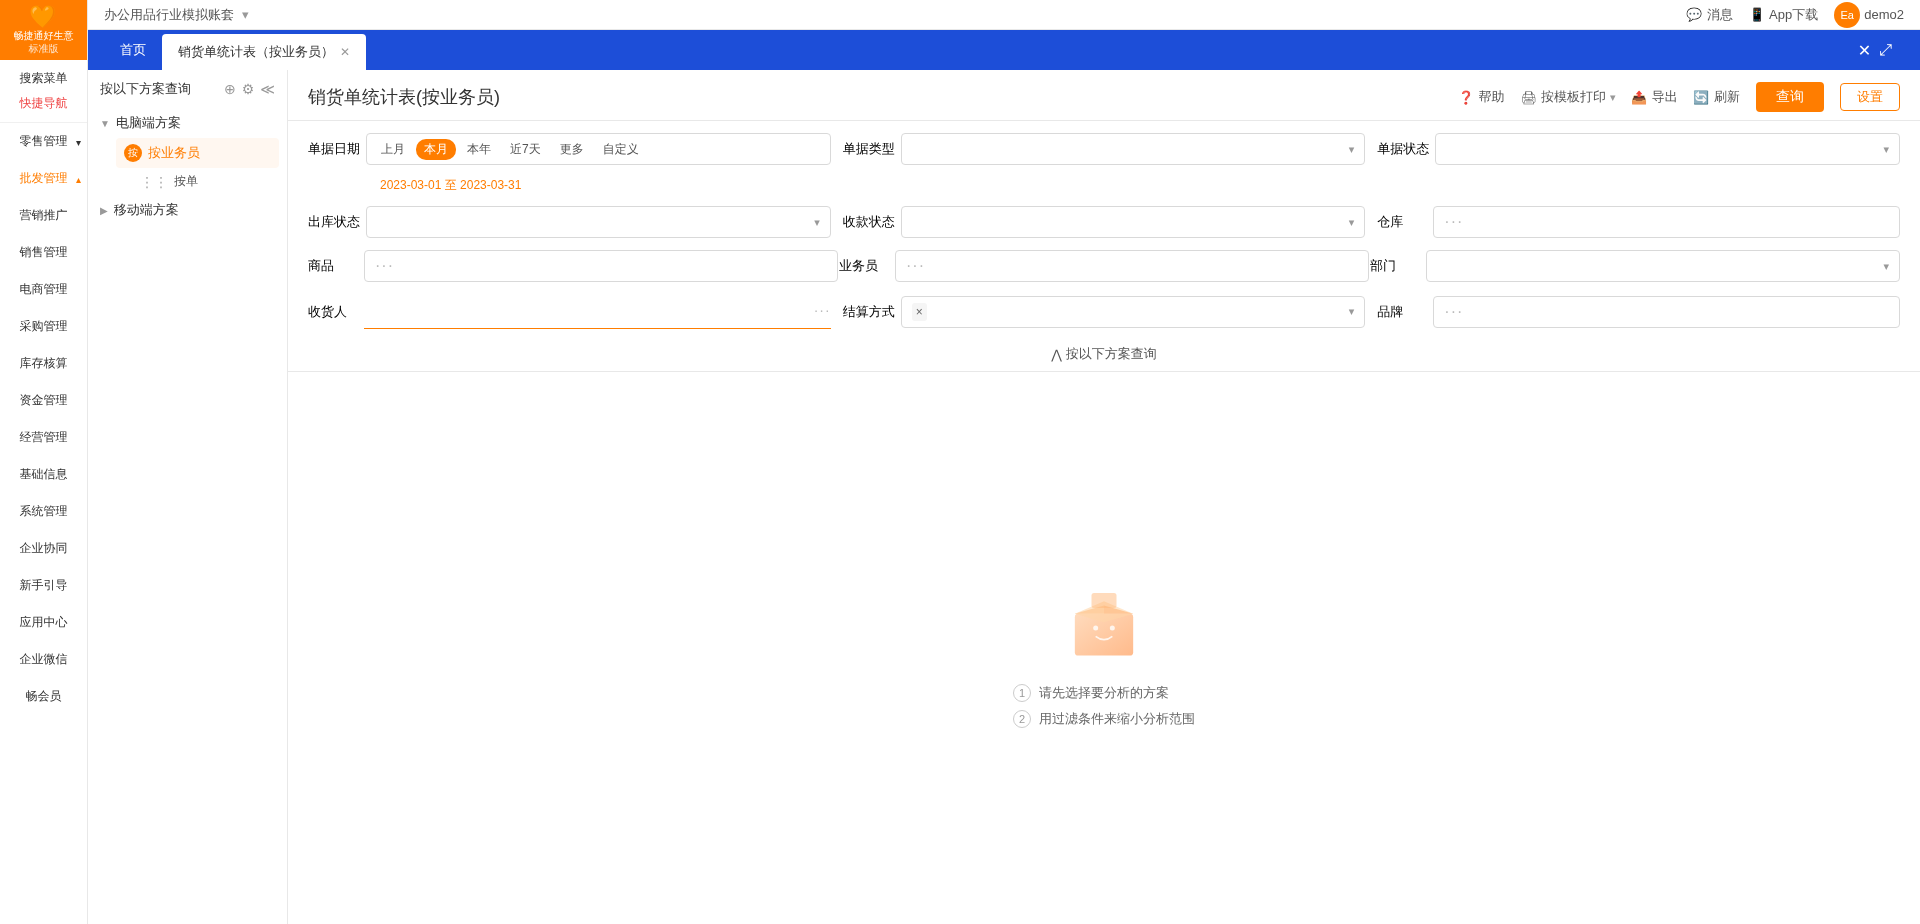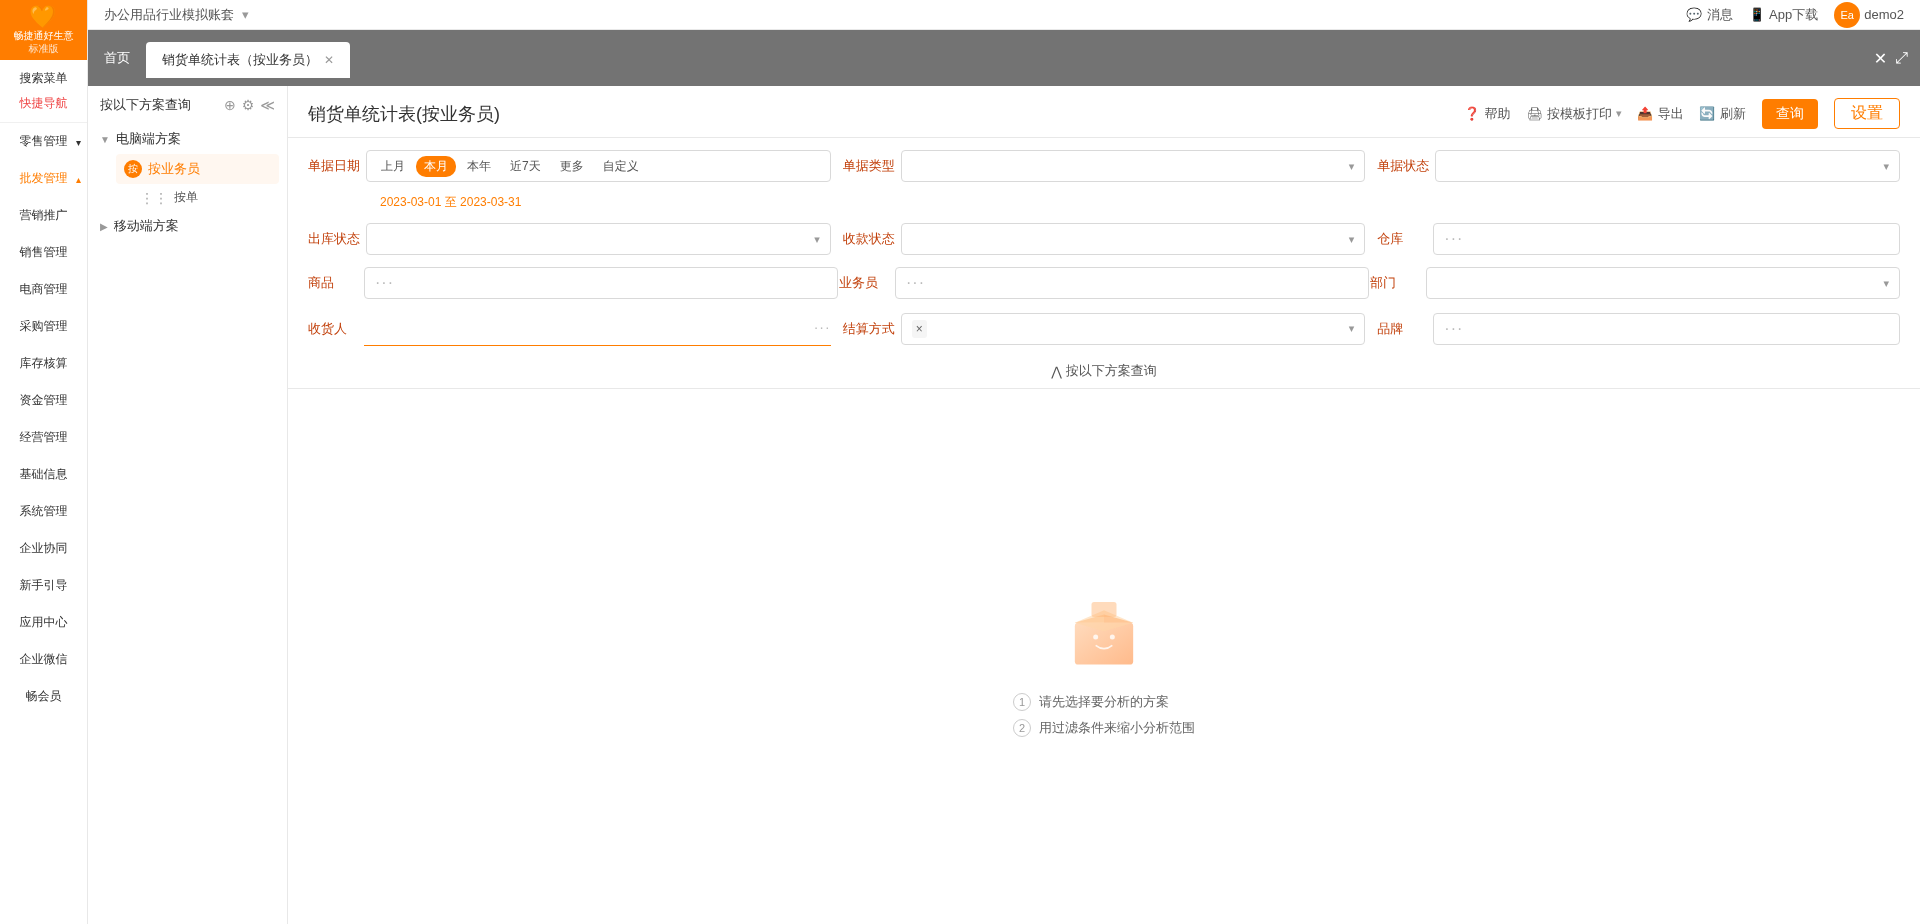--- a/index.html
+++ b/index.html
@@ -19,21 +19,21 @@
     .main { flex: 1; display: flex; flex-direction: column; overflow: hidden; }
 
     
     .top-header { height: 30px; background: #fff; display: flex; align-items: center; padding: 0 16px; border-bottom: 1px solid #e8e8e8; justify-content: space-between; }
     .top-header-left { display: flex; align-items: center; gap: 8px; font-size: 13px; color: #333; }
     .top-header-right { display: flex; align-items: center; gap: 16px; font-size: 13px; color: #555; }
     .top-header-right .item { display: flex; align-items: center; gap: 4px; cursor: pointer; }
     .avatar { width: 26px; height: 26px; border-radius: 50%; background: #ff7d00; display: flex; align-items: center; justify-content: center; color: #fff; font-size: 11px; overflow: hidden; }
 
     
-    .tab-bar { height: 56px; background: #737373; display: flex; align-items: center; padding: 0 0; }
+    .tab-bar { height: 40px; background: #1d4ed8; display: flex; align-items: center; padding: 0 16px; }
     .tab-item { height: 40px; display: flex; align-items: center; padding: 0 16px; color: #fff; font-size: 13px; cursor: pointer; gap: 6px; }
     .tab-item.home { background: transparent; }
     .tab-item.active { background: #fff; color: #333; border-radius: 4px 4px 0 0; margin-top: 4px; height: 36px; }
     .tab-item .close-btn { font-size: 12px; color: #999; cursor: pointer; }
     .tab-bar-actions { margin-left: auto; display: flex; align-items: center; gap: 8px; padding-right: 12px; }
     .tab-bar-actions .icon-btn { color: #fff; cursor: pointer; font-size: 16px; }
 
     
     .content { flex: 1; display: flex; overflow: hidden; background: #f5f5f5; }
 
@@ -48,38 +48,38 @@
     .tree-child { padding: 0 0 0 20px; }
     .tree-child-item { display: flex; align-items: center; gap: 6px; padding: 6px 8px; font-size: 13px; color: #333; cursor: pointer; border-radius: 4px; }
     .tree-child-item.active { background: #fff7f0; color: #ff7d00; }
     .tree-child-item .icon-circle { width: 18px; height: 18px; border-radius: 50%; background: #ff7d00; color: #fff; display: flex; align-items: center; justify-content: center; font-size: 10px; }
     .tree-sub { padding: 0 0 0 16px; }
     .tree-sub-item { display: flex; align-items: center; gap: 6px; padding: 5px 8px; font-size: 12px; color: #555; cursor: pointer; border-radius: 4px; }
     .mobile-group-header { display: flex; align-items: center; gap: 6px; padding: 6px 4px 6px 4px; font-size: 13px; color: #333; cursor: pointer; }
 
     
     .right-panel { flex: 1; display: flex; flex-direction: column; padding: 0; overflow: hidden; }
-    .query-btn { background: #ff7d00; color: #fff; border: none; padding: 6px 14px; border-radius: 4px; font-size: 14px; cursor: pointer; }
-    .setting-btn { background: #fff; color: #ff7d00; border: 1px solid #ff7d00; padding: 4px 16px; border-radius: 4px; font-size: 16px; cursor: pointer; }
+    .query-btn { background: #ff7d00; color: #fff; border: none; padding: 6px 20px; border-radius: 4px; font-size: 14px; cursor: pointer; }
+    .setting-btn { background: #fff; color: #ff7d00; border: 1px solid #ff7d00; padding: 4px 16px; border-radius: 4px; font-size: 13px; cursor: pointer; }
     .date-tag { padding: 2px 8px; border-radius: 3px; font-size: 12px; cursor: pointer; color: #555; }
     .date-tag.active { background: #ff7d00; color: #fff; border-radius: 10px; }
 
     
     .collapse-bar { background: #fff; padding: 8px 0; display: flex; justify-content: center; align-items: center; border-bottom: 1px solid #e8e8e8; }
     .collapse-btn { display: flex; align-items: center; gap: 4px; color: #555; font-size: 13px; cursor: pointer; }
 
     
     .empty-state { flex: 1; display: flex; flex-direction: column; align-items: center; justify-content: center; background: #fff; }
     .empty-icon { width: 100px; height: 100px; margin-bottom: 16px; }
     .empty-steps { display: flex; flex-direction: column; gap: 8px; }
     .empty-step { display: flex; align-items: center; gap: 8px; font-size: 13px; color: #666; }
     .step-num { width: 18px; height: 18px; border-radius: 50%; border: 1px solid #ccc; display: flex; align-items: center; justify-content: center; font-size: 11px; color: #999; }
 
     .f-group { display: flex; align-items: center; gap: 6px; }
-    .f-label { font-size: 13px; color: #c2410c; white-space: nowrap; min-width: 50px; font-family: Liberation Serif, serif; }
+    .f-label { font-size: 13px; color: #000000; white-space: nowrap; min-width: 50px; font-family: Liberation Serif, serif; }
     .f-select-box { height: 32px; border: 1px solid #d9d9d9; border-radius: 4px; padding: 0 10px; background: #fff; display: flex; align-items: center; justify-content: space-between; cursor: pointer; font-size: 13px; color: #bbb; }
     .f-select-box .chev { color: #999; font-size: 11px; }
     .f-select-box .dots-icon { color: #bbb; font-size: 16px; letter-spacing: 1px; }
 
     .date-filter-box { height: 32px; border: 1px solid #d9d9d9; border-radius: 4px; padding: 0 6px; background: #fff; display: flex; align-items: center; gap: 4px; cursor: pointer; }
 
     .input-box { height: 32px; border: 1px solid transparent; border-bottom: 1px solid #ff7d00; background: transparent; padding: 0 4px; font-size: 13px; color: #333; outline: none; flex: 1; }
   </style>
 </head>
 <body>

